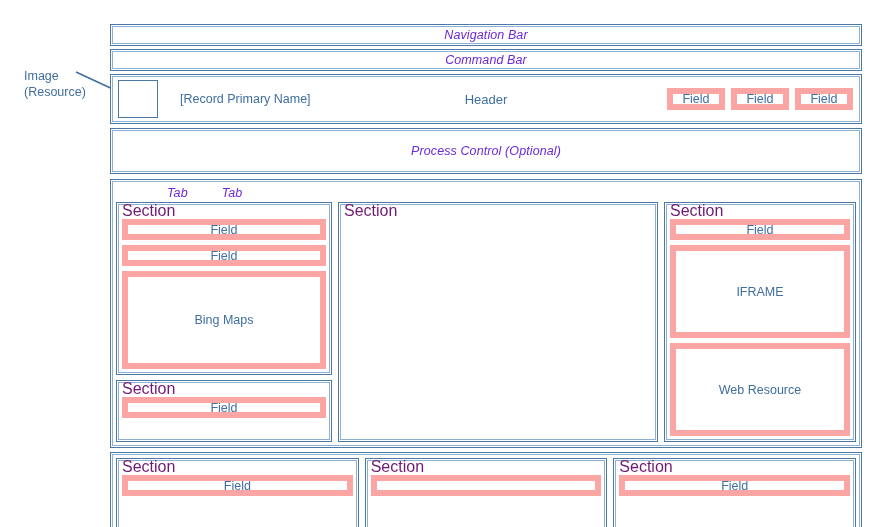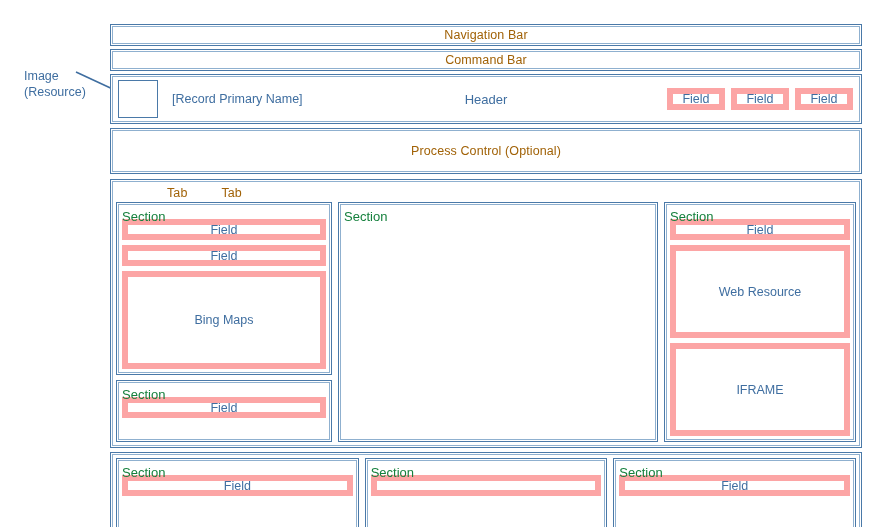--- a/index.html
+++ b/index.html
@@ -17,21 +17,21 @@
     box-sizing:border-box;
   }
   
   .wf-outer{
     border:1px solid #4a79a8;
     box-shadow:inset 0 0 0 1px #ffffff, inset 0 0 0 2px #8fb0cf;
     background:#ffffff;
     box-sizing:border-box;
   }
   .ctr{display:flex;align-items:center;justify-content:center;}
-  .lbl{font-size:12.5px;letter-spacing:.1px;color:#a16207;}
+  .lbl{font-size:12.5px;letter-spacing:.1px;color:#6d28d9;font-style:italic;}
 
   
   .annot{
     position:absolute;left:24px;top:68px;width:80px;
     text-align:left;line-height:16px;font-size:12.5px;color:#3f6ea0;
   }
   .annot-svg{position:absolute;left:74px;top:66px;}
 
   
   .main{
@@ -43,21 +43,21 @@
   .bar .lbl{font-size:12.5px;}
 
   
   .headerrow{
     height:50px;margin-bottom:4px;position:relative;
     display:flex;align-items:center;
   }
   .img-box{
     width:40px;height:38px;margin-left:7px;flex:0 0 auto;
   }
-  .rec-name{margin-left:14px;font-size:12.5px;white-space:nowrap;}
+  .rec-name{margin-left:22px;font-size:12.5px;white-space:nowrap;}
   .hdr-center{
     position:absolute;left:0;right:0;text-align:center;font-size:13px;
     pointer-events:none;
   }
   .hdr-fields{
     margin-left:auto;margin-right:8px;display:flex;gap:6px;z-index:2;
   }
   .hdr-fields .fld{
     width:58px;height:22px;font-size:12.5px;
   }
@@ -74,21 +74,21 @@
   .tabbody{display:flex;gap:6px;height:240px;}
   .col-l{flex:0 0 216px;display:flex;flex-direction:column;gap:5px;}
   .col-c{flex:1 1 auto;}
   .col-r{flex:0 0 192px;}
 
   .section{
     position:relative;padding:16px 5px 5px 5px;
     display:flex;flex-direction:column;gap:5px;
   }
   .section > .sec-title{
-    position:absolute;top:7px;left:5px;font-size:13px;line-height:14px;color:#15803d;
+    position:absolute;top:1px;left:5px;font-size:16px;line-height:14px;color:#701a75;
   }
   .fld{
     border:6px solid #fca5a5;background:#fff;box-sizing:border-box;
     display:flex;align-items:center;justify-content:center;
     font-size:12.5px;color:#3f6ea0;
   }
   .fld-row{height:21px;flex:0 0 auto;}
   .grow{flex:1 1 auto;}
 
   
@@ -161,22 +161,22 @@
         <div class="col-c">
           <div class="wf-outer section" style="height:100%;">
             <span class="sec-title">Section</span>
           </div>
         </div>
 
         <div class="col-r">
           <div class="wf-outer section" style="height:100%;">
             <span class="sec-title">Section</span>
             <div class="fld fld-row">Field</div>
+            <div class="fld grow">IFRAME</div>
             <div class="fld grow">Web Resource</div>
-            <div class="fld grow">IFRAME</div>
           </div>
         </div>
 
       </div>
     </div>
 
     <div class="wf-outer bottomrow">
       <div class="wf-outer section">
         <span class="sec-title">Section</span>
         <div class="fld fld-row">Field</div>

